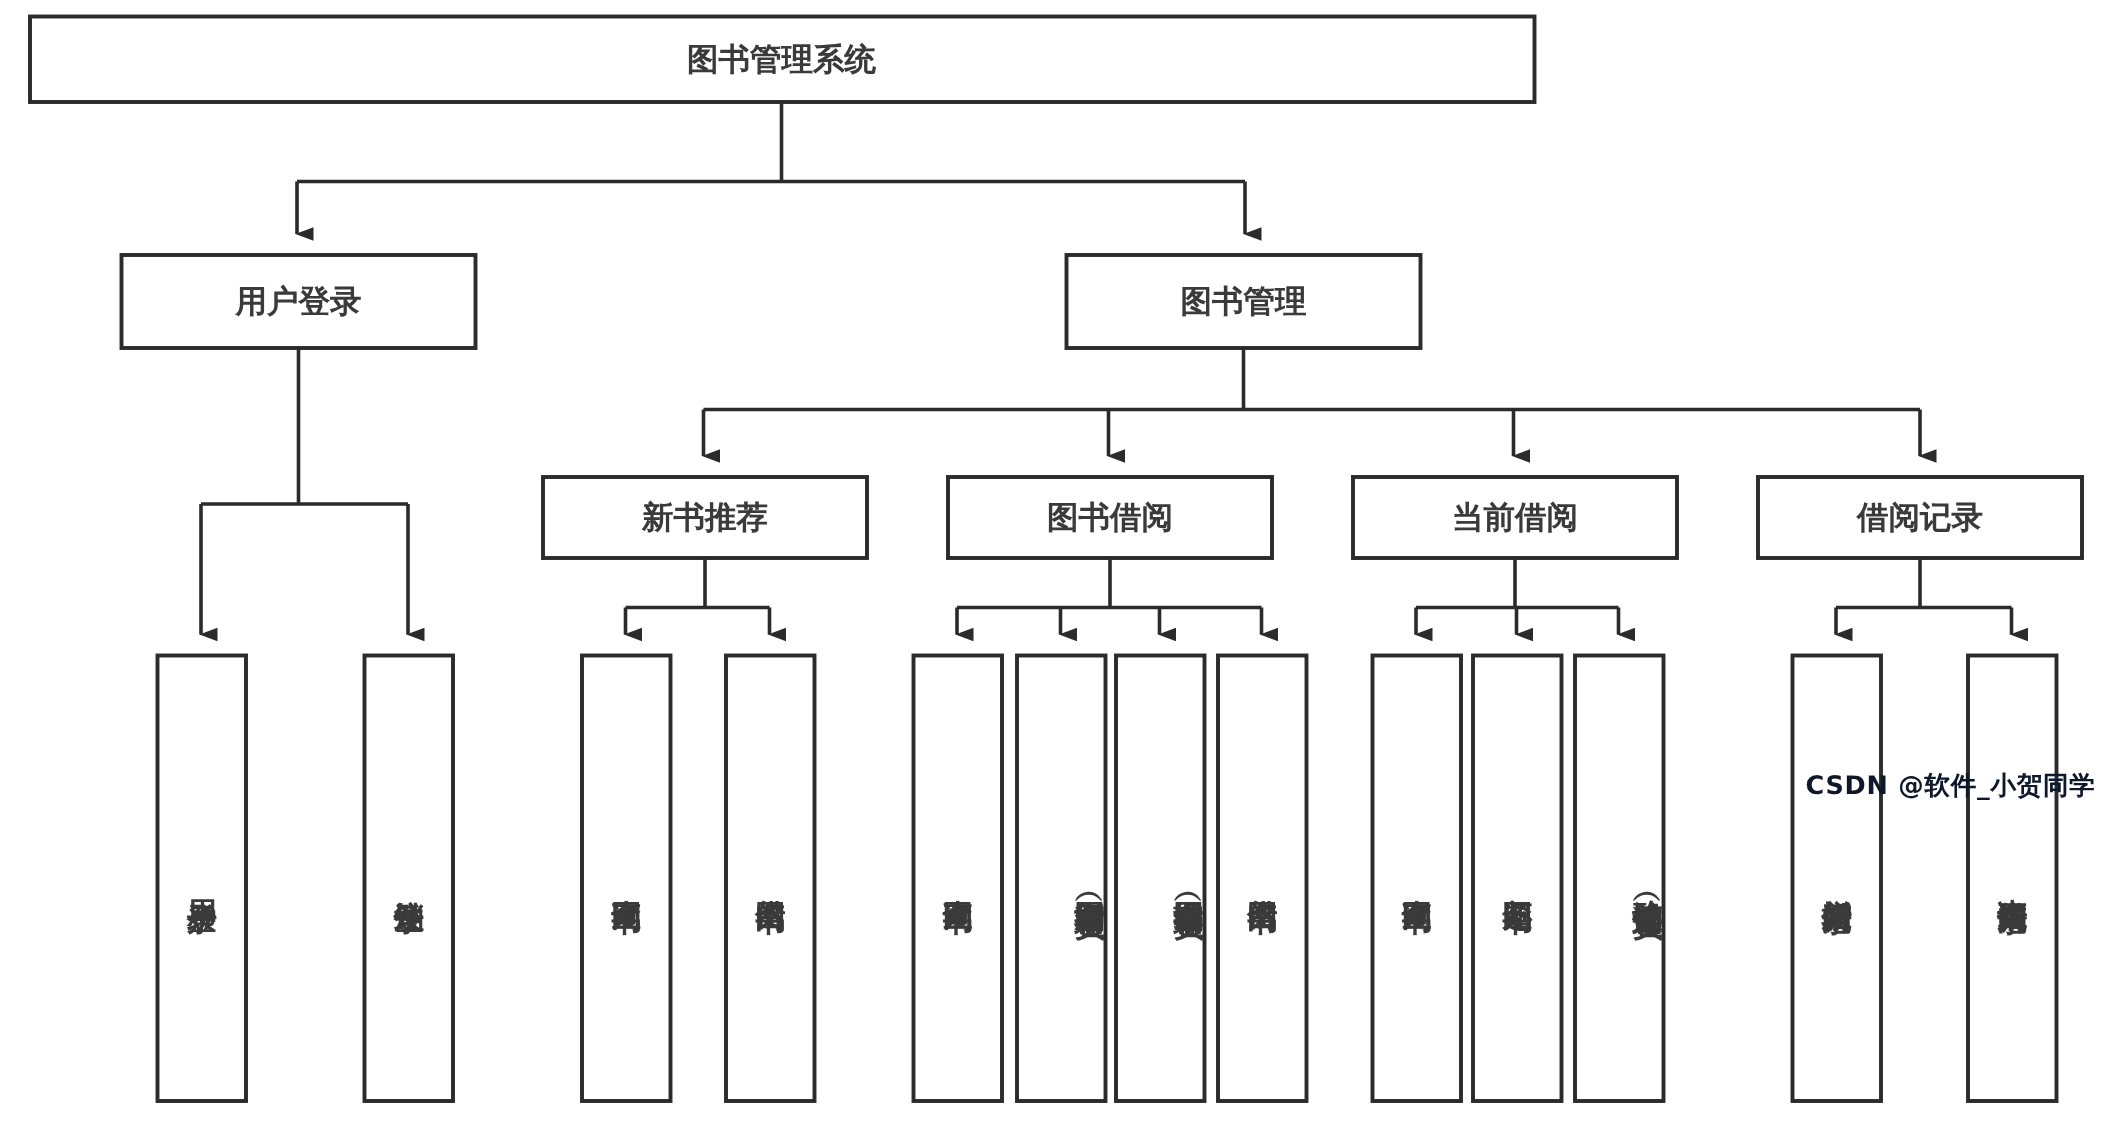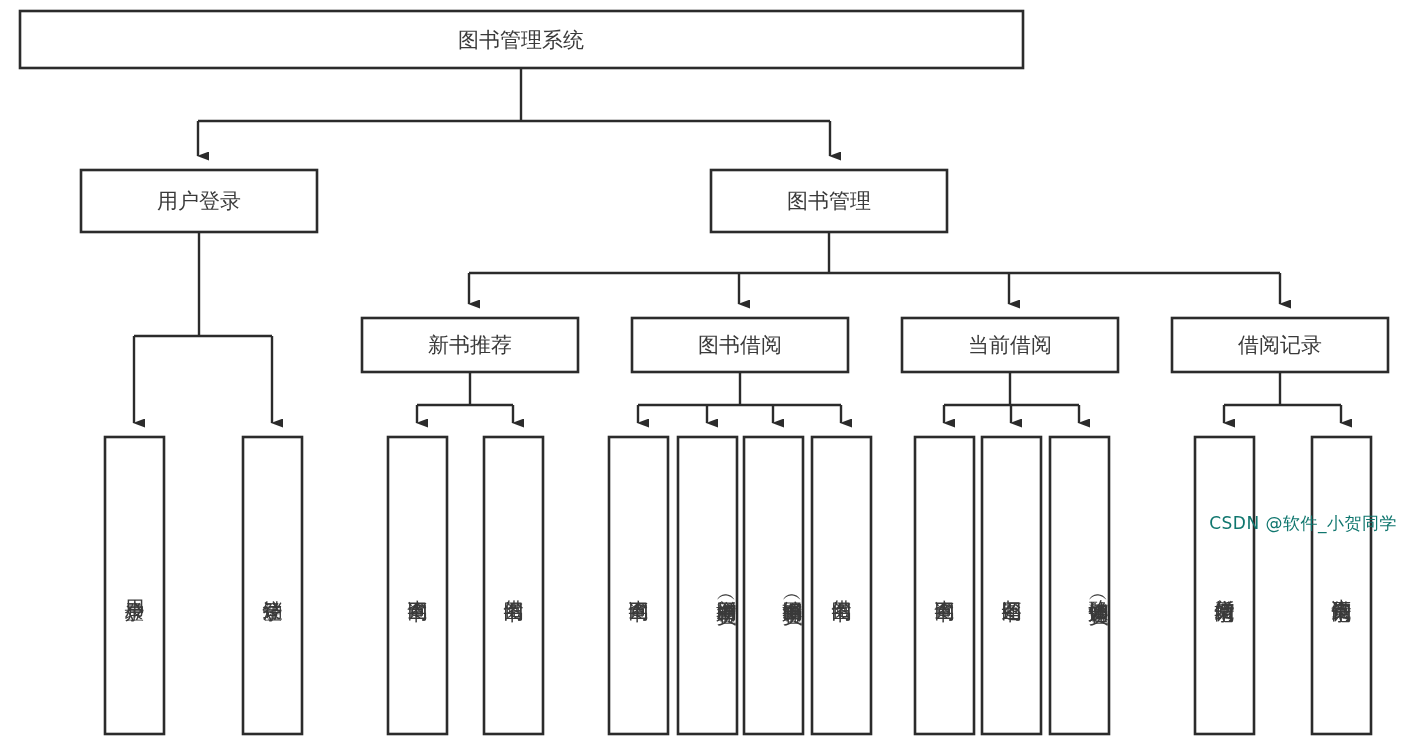--- a/index.html
+++ b/index.html
@@ -11,20 +11,21 @@
     width: 1405px;
     height: 747px;
     font-family: "DejaVu Sans", "Liberation Sans", sans-serif;
     overflow: hidden;
     position: relative;
   }
   #diagram-root {
     position: relative;
     width: 1405px;
     height: 541px;
+    font-weight: bold;
   }
   svg#flow {
     position: absolute;
     top: 0;
     left: 0;
     width: 1405px;
     height: 747px;
   }
   .node-box {
     fill: #ffffff;
@@ -64,21 +65,21 @@
     text-align: center;
     white-space: nowrap;
     pointer-events: none;
   }
   .watermark {
     position: absolute;
     right: 8px;
     bottom: 6px;
     font-family: "DejaVu Sans", "Liberation Sans", sans-serif;
     font-size: 17px;
-    color: #0f766e;
+    color: #0f172a;
     letter-spacing: 0.5px;
     white-space: nowrap;
   }
 </style>
 </head>
 <body>
 
 <div id="diagram-root">
 
   <svg id="flow" viewBox="0 0 1405 747">

